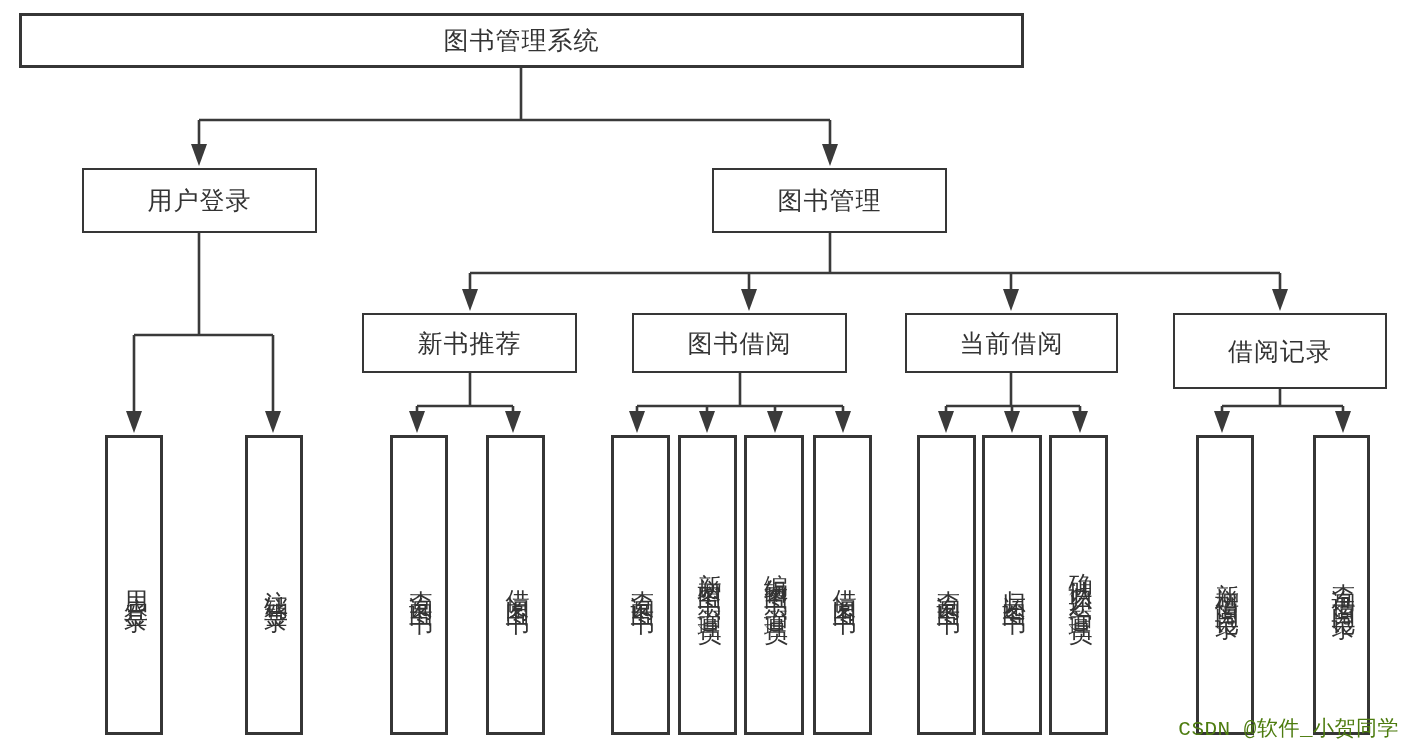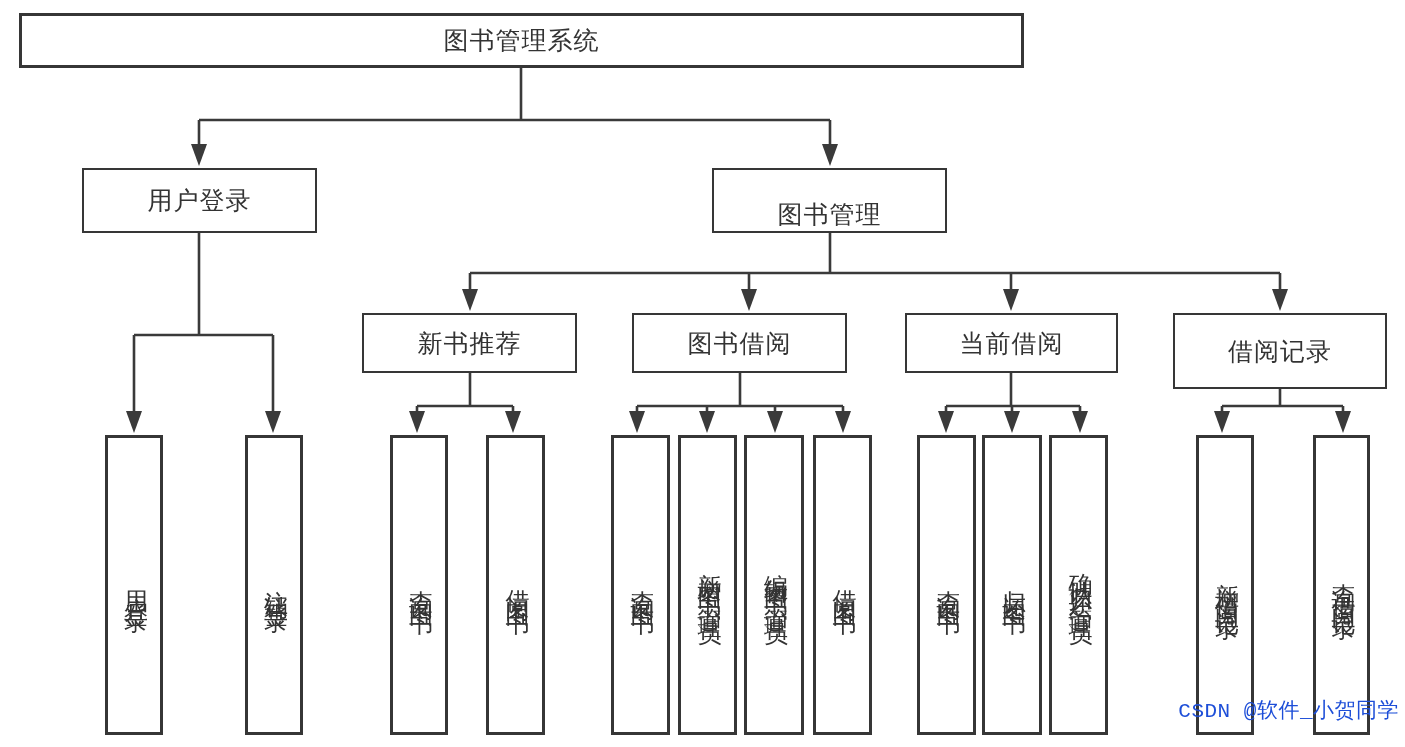--- a/index.html
+++ b/index.html
@@ -17,22 +17,22 @@
   .node.lv23 { border-width:2.5px; }
   .leaf {
     position:absolute; top:435px; height:300px; background:#ffffff;
     border:3px solid #363636; display:flex; align-items:center; justify-content:center;
   }
   .vtext {
     writing-mode:vertical-rl; text-orientation:mixed;
     font-size:24px; letter-spacing:7px; color:#333333; line-height:1;
   }
   .watermark {
-    position:absolute; right:6px; bottom:23px;
-    font-size:21px; color:#1d4ed8; letter-spacing:0.5px; white-space:nowrap;
+    position:absolute; right:6px; bottom:5px;
+    font-size:21px; color:#4d7c0f; letter-spacing:0.5px; white-space:nowrap;
   }
 </style>
 </head>
 <body>
 
 <div class="canvas">
 
   <svg class="connectors" width="1405" height="747" viewBox="0 0 1405 747">
     <g stroke="#3a3a3a" stroke-width="2.6" fill="none">
 
@@ -80,21 +80,21 @@
     </g>
   </svg>
 
   <div class="node" style="left:19px; top:13px; width:1005px; height:55px;">
     <span>图书管理系统</span>
   </div>
 
   <div class="node lv23" style="left:82px; top:168px; width:235px; height:65px;">
     <span>用户登录</span>
   </div>
-  <div class="node lv23" style="left:712px; top:168px; width:235px; height:65px;align-items:flex-end;">
+  <div class="node lv23" style="left:712px; top:168px; width:235px; height:65px;">
     <span>图书管理</span>
   </div>
 
   <div class="node lv23" style="left:362px; top:313px; width:215px; height:60px;">
     <span>新书推荐</span>
   </div>
   <div class="node lv23" style="left:632px; top:313px; width:215px; height:60px;">
     <span>图书借阅</span>
   </div>
   <div class="node lv23" style="left:905px; top:313px; width:213px; height:60px;">

